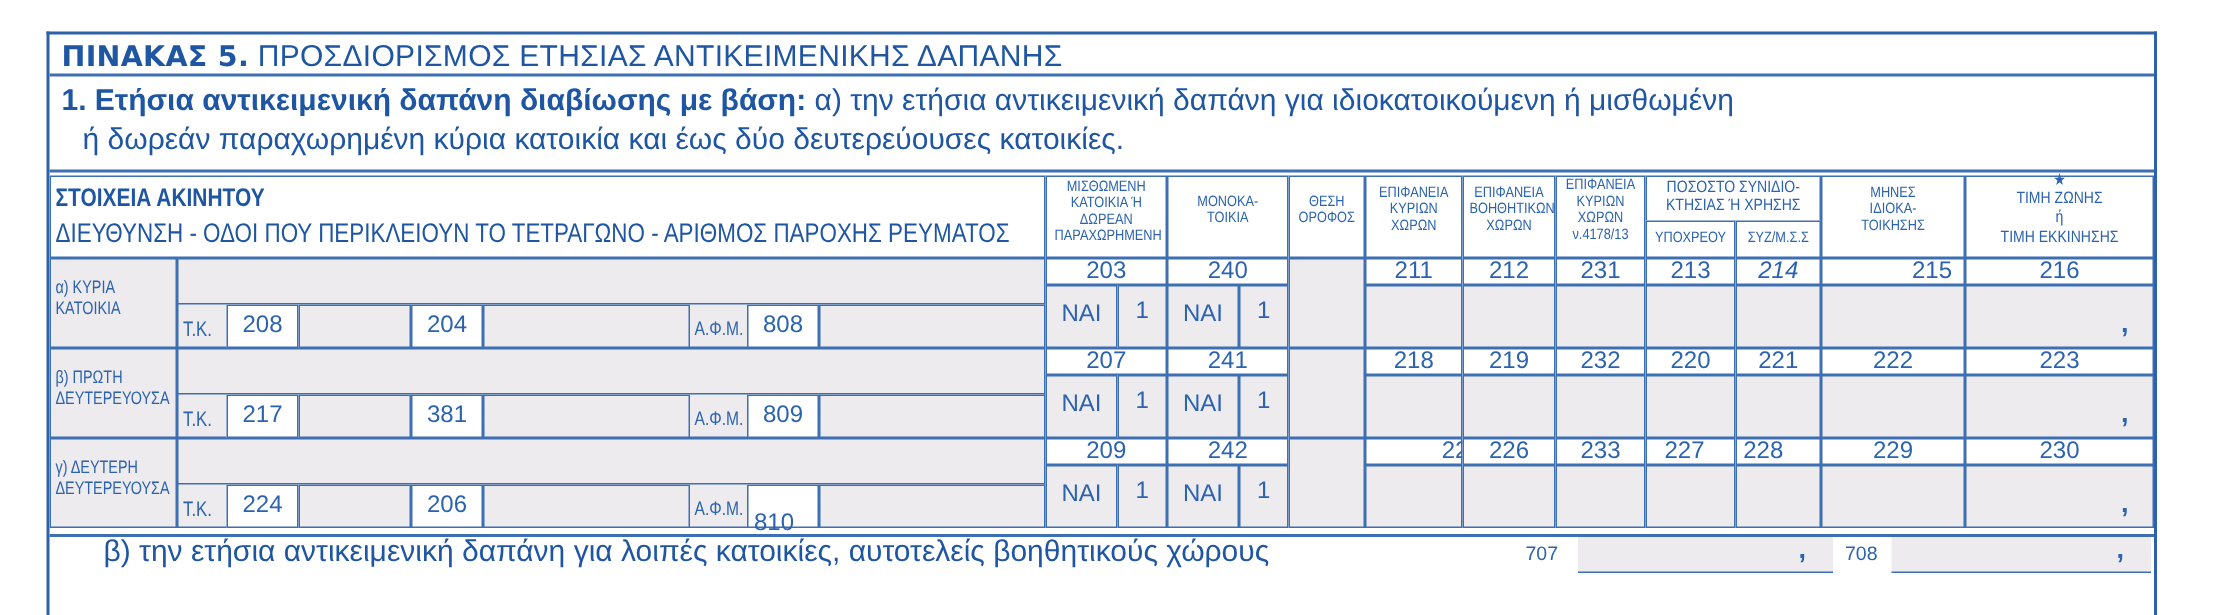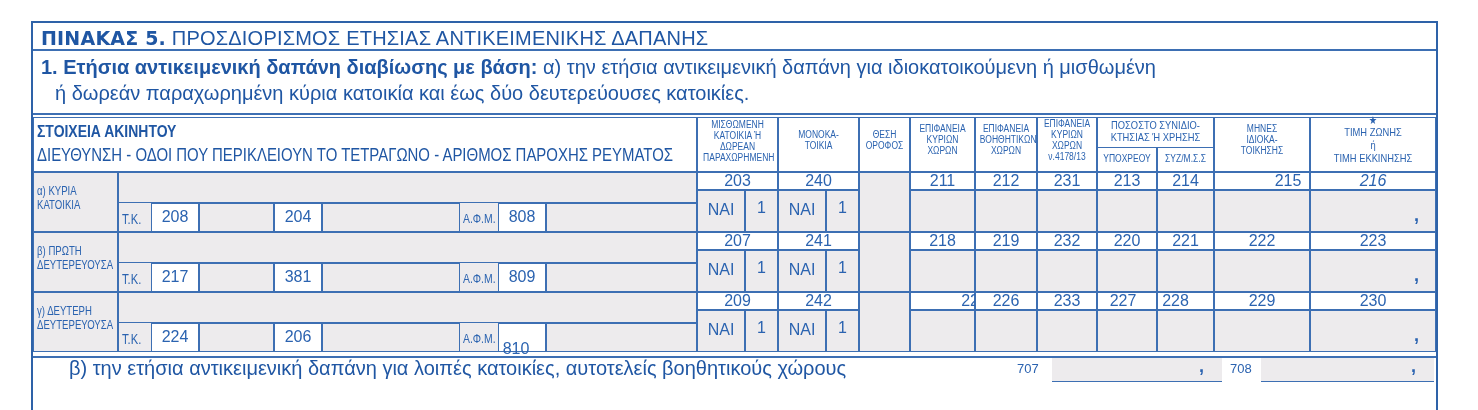--- a/index.html
+++ b/index.html
@@ -117,27 +117,27 @@
     <div class="grid-cell white" style="left:975px;top:172px;width:62px;height:18px;"></div>
     <div class="num" style="left:975px;top:172px;width:62px;">212</div>
     <div class="grid-cell gray" style="left:975px;top:190px;width:62px;height:42px;"></div>
     <div class="grid-cell white" style="left:1037px;top:172px;width:60px;height:18px;"></div>
     <div class="num" style="left:1037px;top:172px;width:60px;">231</div>
     <div class="grid-cell gray" style="left:1037px;top:190px;width:60px;height:42px;"></div>
     <div class="grid-cell white" style="left:1097px;top:172px;width:60px;height:18px;"></div>
     <div class="num" style="left:1097px;top:172px;width:60px;">213</div>
     <div class="grid-cell gray" style="left:1097px;top:190px;width:60px;height:42px;"></div>
     <div class="grid-cell white" style="left:1157px;top:172px;width:57px;height:18px;"></div>
-    <div class="num" style="left:1157px;top:172px;width:57px;">214</div>
+    <div class="num" style="left:1157px;top:172px;width:57px;font-style:italic;">214</div>
     <div class="grid-cell gray" style="left:1157px;top:190px;width:57px;height:42px;"></div>
     <div class="grid-cell white" style="left:1214px;top:172px;width:96px;height:18px;"></div>
     <div class="num" style="left:1214px;top:172px;width:96px;margin-left:26px;">215</div>
     <div class="grid-cell gray" style="left:1214px;top:190px;width:96px;height:42px;"></div>
     <div class="grid-cell white" style="left:1310px;top:172px;width:126px;height:18px;"></div>
-    <div class="num" style="left:1310px;top:172px;width:126px;font-style:italic;">216</div>
+    <div class="num" style="left:1310px;top:172px;width:126px;">216</div>
     <div class="grid-cell gray" style="left:1310px;top:190px;width:126px;height:42px;"></div>
     <div class="comma" style="left:1414px;top:205px;">,</div>
     <div class="grid-cell gray" style="left:33px;top:232px;width:85px;height:60px;"></div>
     <div class="lbl-small" style="left:37px;top:244px;white-space:pre-line;">β) ΠΡΩΤΗ
 ΔΕΥΤΕΡΕΥΟΥΣΑ</div>
     <div class="grid-cell gray" style="left:118px;top:232px;width:579px;height:32px;"></div>
     <div class="grid-cell gray" style="left:118px;top:262px;width:579px;height:30px;"></div>
     <div class="lbl-small" style="left:122px;top:272px;font-size:14px;">Τ.Κ.</div>
     <div class="grid-cell white" style="left:151px;top:263px;width:48px;height:29px;"></div>
     <div class="num" style="left:151px;top:268px;width:48px;">217</div>

